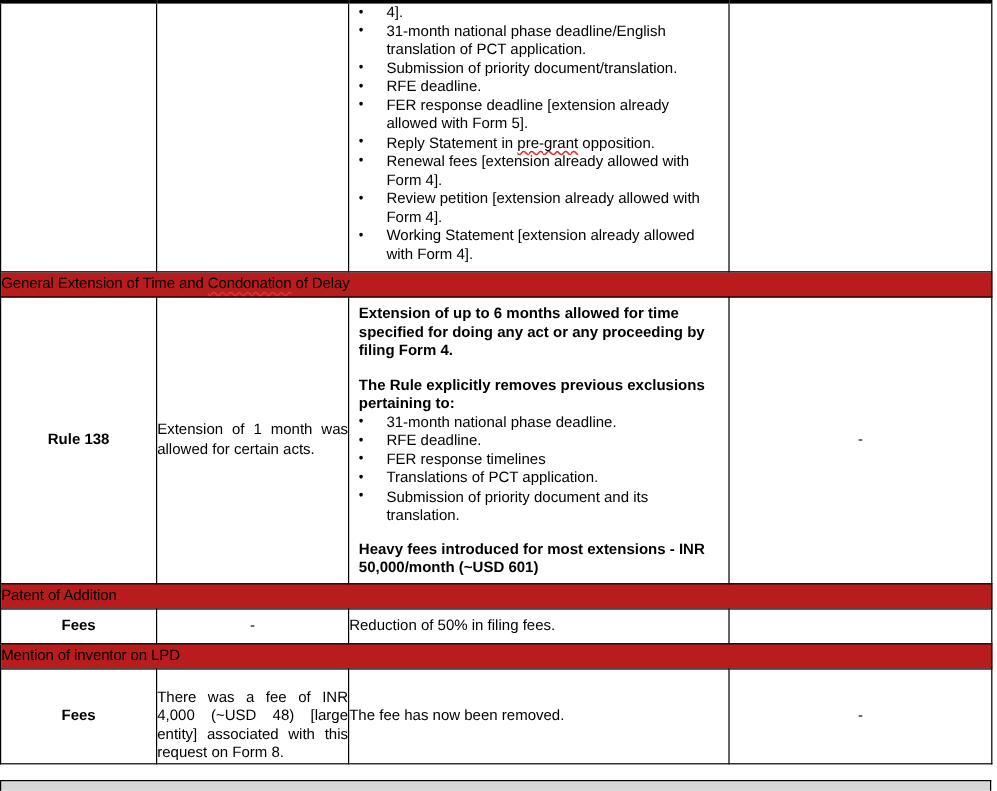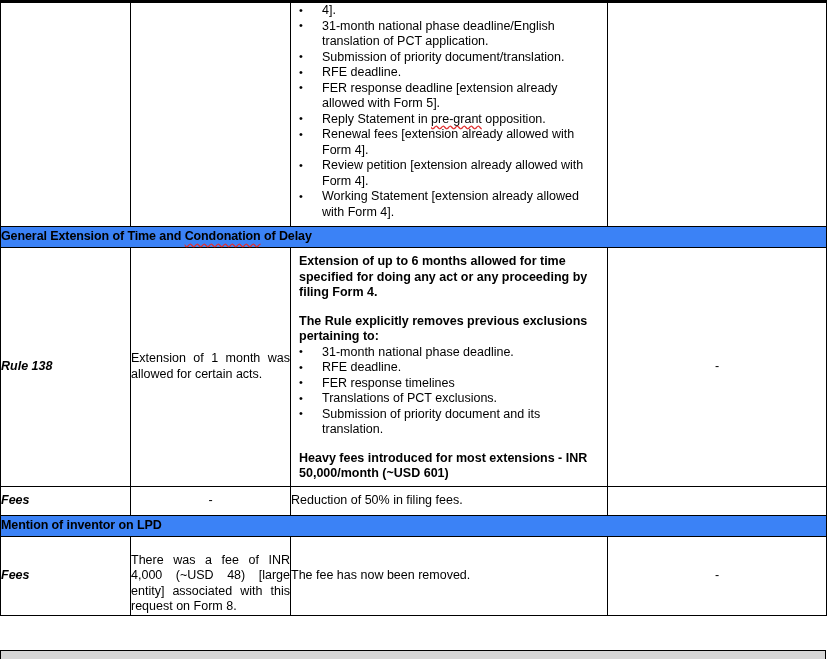--- a/index.html
+++ b/index.html
@@ -45,36 +45,36 @@
   }
   .cell-top { vertical-align: top; }
 
   
   tr.cont-row > td {
     border-top: 3px solid #000000;
   }
 
   
   td.section-header {
-    background: #3b82f6;
-    font-weight: bold;
+    background: #b91c1c;
+    font-weight: normal;
     font-size: 14px;
     letter-spacing: -0.1px;
     padding: 7px 0 7px 10px;
     height: 20px;
     border-left: 1px solid #000;
     border-right: 1px solid #000;
     border-top: 1px solid #000;
     border-bottom: 1px solid #000;
   }
 
   td.label-cell {
+    text-align: center;
     font-weight: bold;
     font-size: 12.5px;
-    font-style: italic;
   }
   td.dash-cell {
     text-align: center;
     font-size: 12.5px;
   }
   td.justify {
     text-align: justify;
     text-justify: inter-word;
   }
 
@@ -166,28 +166,31 @@
       <tr>
         <td class="label-cell">Rule 138</td>
         <td class="cell-pad justify">Extension of 1 month was allowed for certain acts.</td>
         <td class="cell-top" style="padding:6px 7px 4px 0;">
           <p class="para" style="padding-left:8px;">Extension of up to 6 months allowed for time specified for doing any act or any proceeding by filing Form 4.</p>
           <p class="para gap" style="padding-left:8px;">The Rule explicitly removes previous exclusions pertaining to:</p>
           <ul class="bul">
             <li>31-month national phase deadline.</li>
             <li>RFE deadline.</li>
             <li>FER response timelines</li>
-            <li>Translations of PCT exclusions.</li>
+            <li>Translations of PCT application.</li>
             <li>Submission of priority document and its translation.</li>
           </ul>
           <p class="para gap" style="padding-left:8px;">Heavy fees introduced for most extensions - INR 50,000/month (~USD 601)</p>
         </td>
         <td class="dash-cell">-</td>
       </tr>
 
+      <tr>
+        <td class="section-header" colspan="4">Patent of Addition</td>
+      </tr>
 
       <tr>
         <td class="label-cell" style="height:28px;">Fees</td>
         <td class="dash-cell">-</td>
         <td class="cell-pad">Reduction of 50% in filing fees.</td>
         <td class="cell-pad"></td>
       </tr>
 
       <tr>
         <td class="section-header" colspan="4">Mention of inventor on LPD</td>

